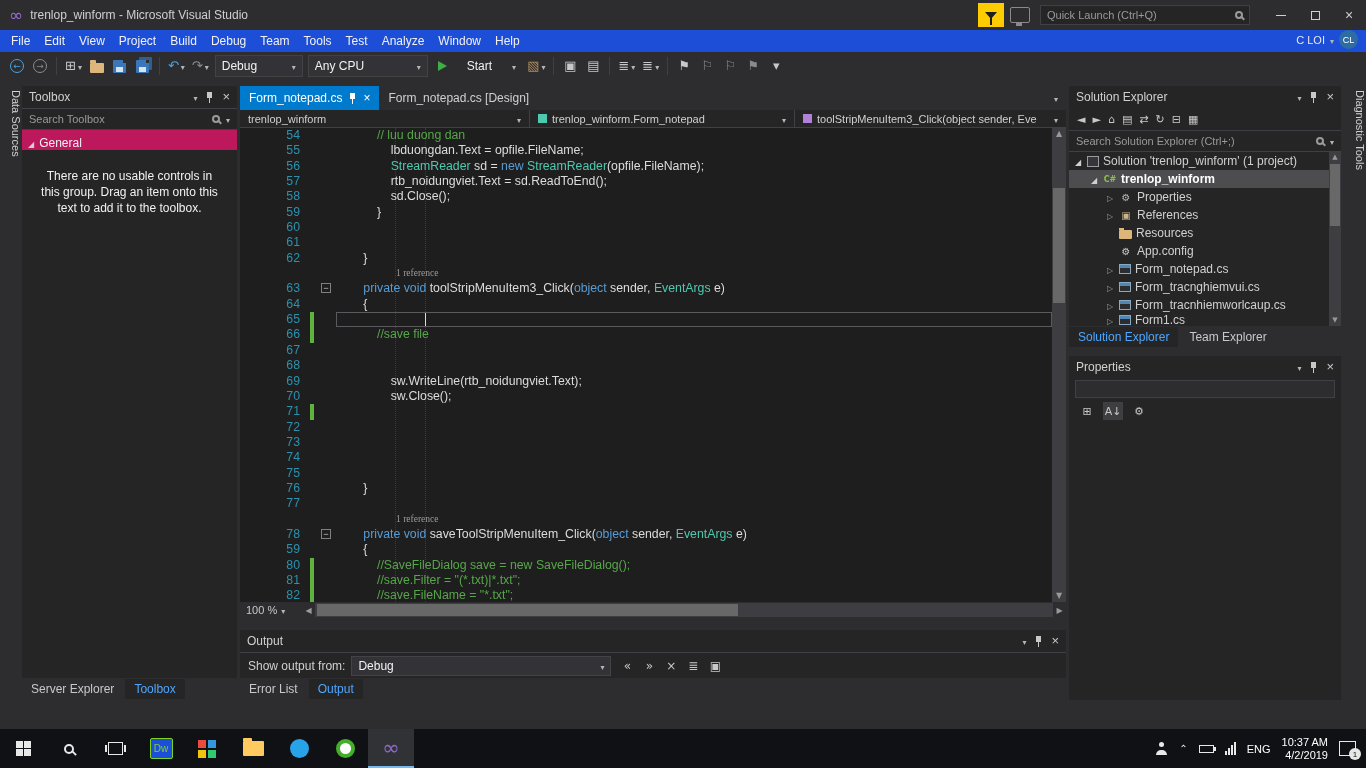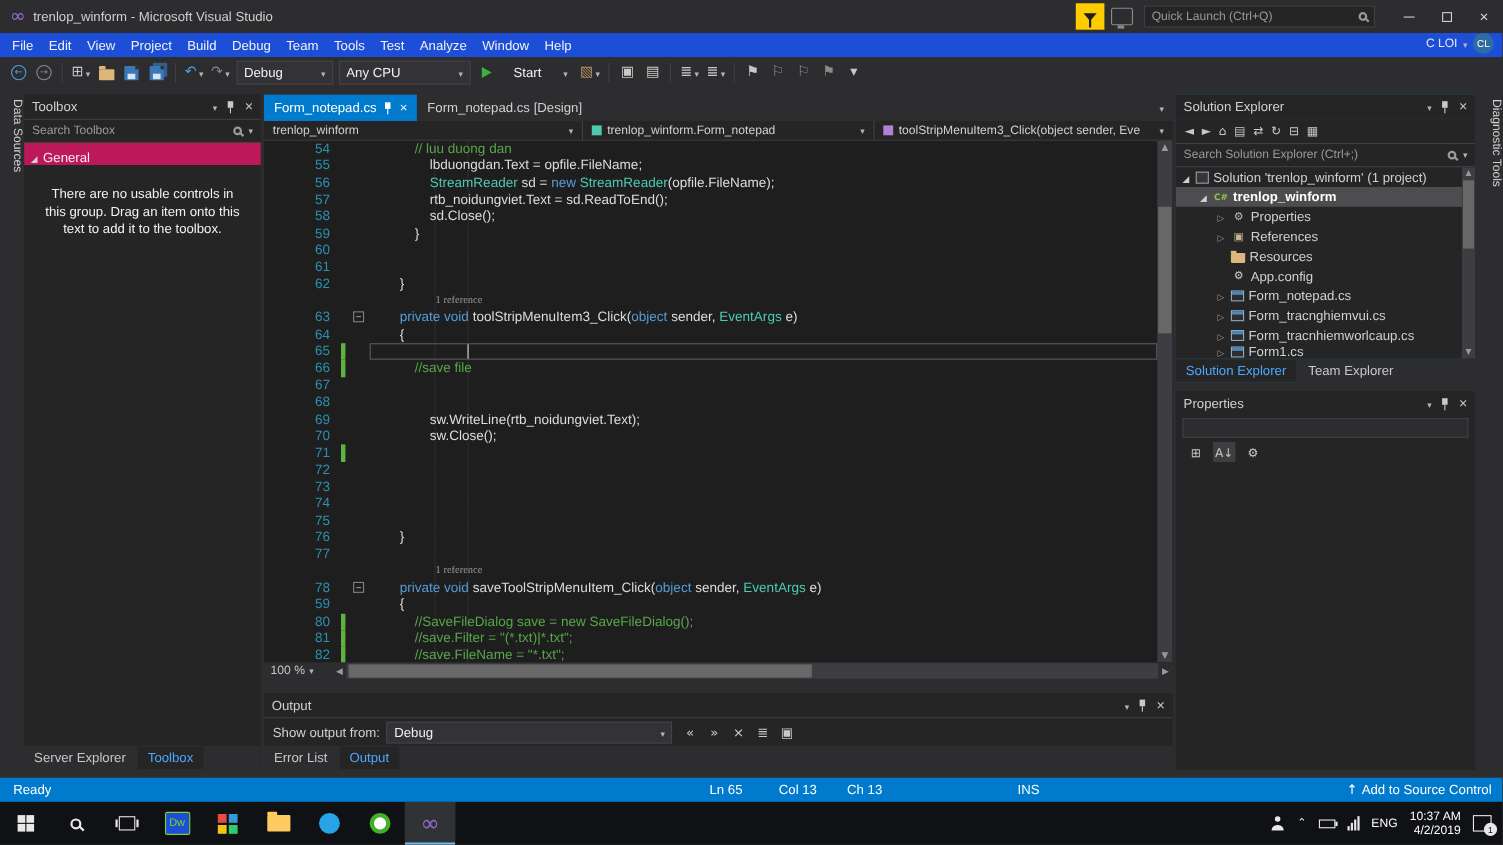--- a/index.html
+++ b/index.html
@@ -126,21 +126,21 @@
 #outpanel{flex:none;background:#252526}
 #out-toolbar{height:26px;display:flex;align-items:center;gap:6px;padding:0 8px;border-top:1px solid #3f3f46}
 .out-label{color:#d0d0d0;flex:none}
 .out-combo{width:260px;height:20px;background:#333337;border:1px solid #434346;display:flex;align-items:center;padding:0 6px;color:#f1f1f1;cursor:pointer}
 .out-combo .combo-text{flex:1}
 .out-icon{min-width:20px;height:20px;display:flex;align-items:center;justify-content:center;color:#c8c8c8;font-size:12px;cursor:pointer;font-family:"DejaVu Sans",sans-serif}
 #center-tabs{height:22px;display:flex;gap:2px;background:#2d2d30;padding-top:1px;flex:none}
 
 
 #rightcol{position:absolute;left:1069px;top:6px;width:272px;height:614px;display:flex;flex-direction:column}
-#solexp{background:#0369a1;display:flex;flex-direction:column;flex:none}
+#solexp{background:#14532d;display:flex;flex-direction:column;flex:none}
 #se-toolbar{height:22px;display:flex;align-items:center;gap:7px;padding:0 8px;background:#252526}
 .se-tbtn{color:#c8c8c8;font-size:11px;cursor:pointer;font-family:"DejaVu Sans",sans-serif}
 #se-tree{position:relative;height:174px;overflow:hidden;background:#252526}
 .trow{height:18px;display:flex;align-items:center;gap:4px;white-space:nowrap;cursor:pointer}
 .trow.sel{background:#4d4d50}
 .trow.partial{height:12px;overflow:hidden}
 .tlabel{color:#d0d0d0;font-size:12px}
 .tlabel.bold{color:#fff;font-weight:bold}
 .exp{width:10px;flex:none;text-align:center;font-family:"DejaVu Sans",sans-serif}
 .exp-e::before{content:"◢";font-size:8px;color:#d0d0d0}
@@ -747,28 +747,20 @@
         <div id="props-toolbar">
             <span class="pr-btn">⊞</span>
             <span class="pr-btn sel">A↓</span>
             <span class="pr-btn">⚙</span>
           </div>
         <div class="props-empty"></div>
       </div>
     </div>
   </div>
 
-  <div id="statusbar">
-    <span class="sb-ready">Ready</span>
-    <span class="sb-ln">Ln 65</span>
-    <span class="sb-col">Col 13</span>
-    <span class="sb-ch">Ch 13</span>
-    <span class="sb-ins">INS</span>
-    <span class="sb-src">Add to Source Control</span>
-  </div>
 
   <div id="taskbar">
     <div id="tb-items" style="display:flex">
         <div class="tb-item">
           <span class="win-logo">
             <i></i>
             <i></i>
             <i></i>
             <i></i>
           </span>

